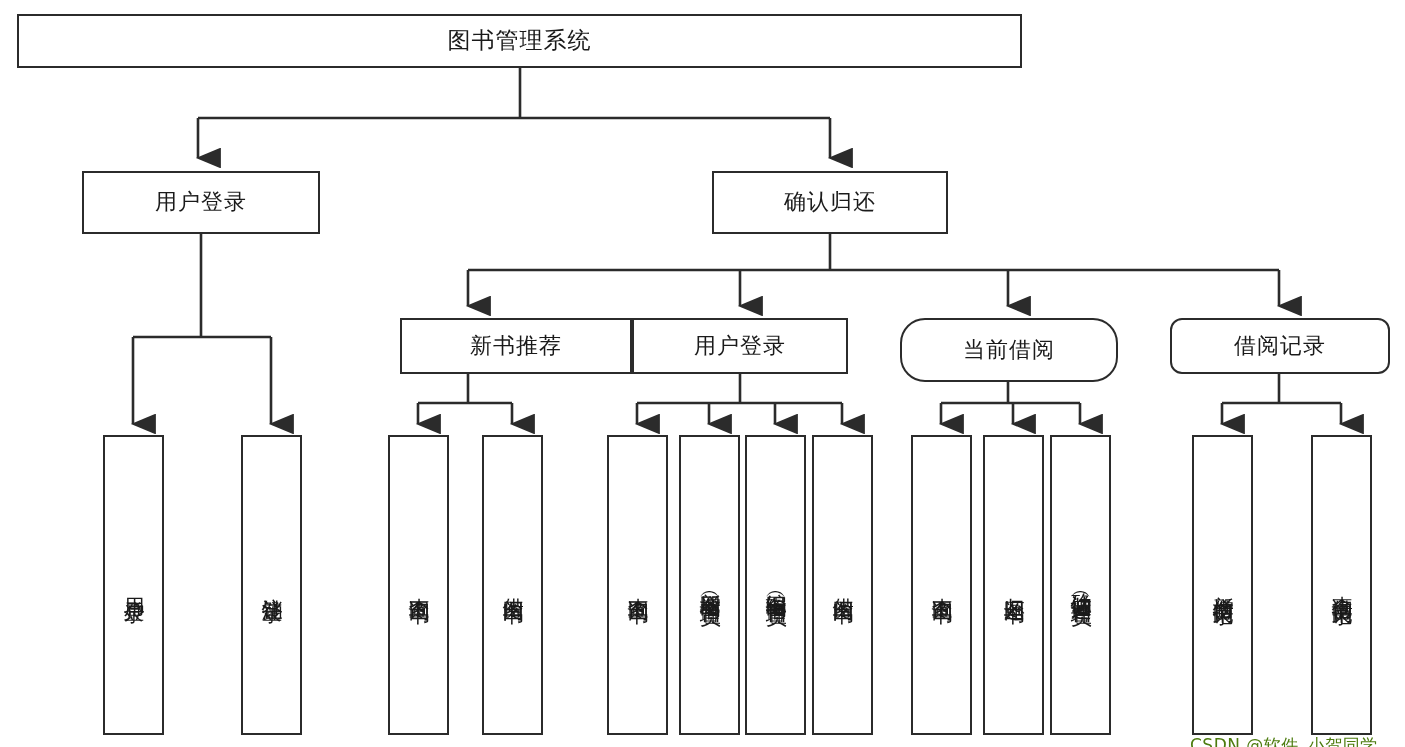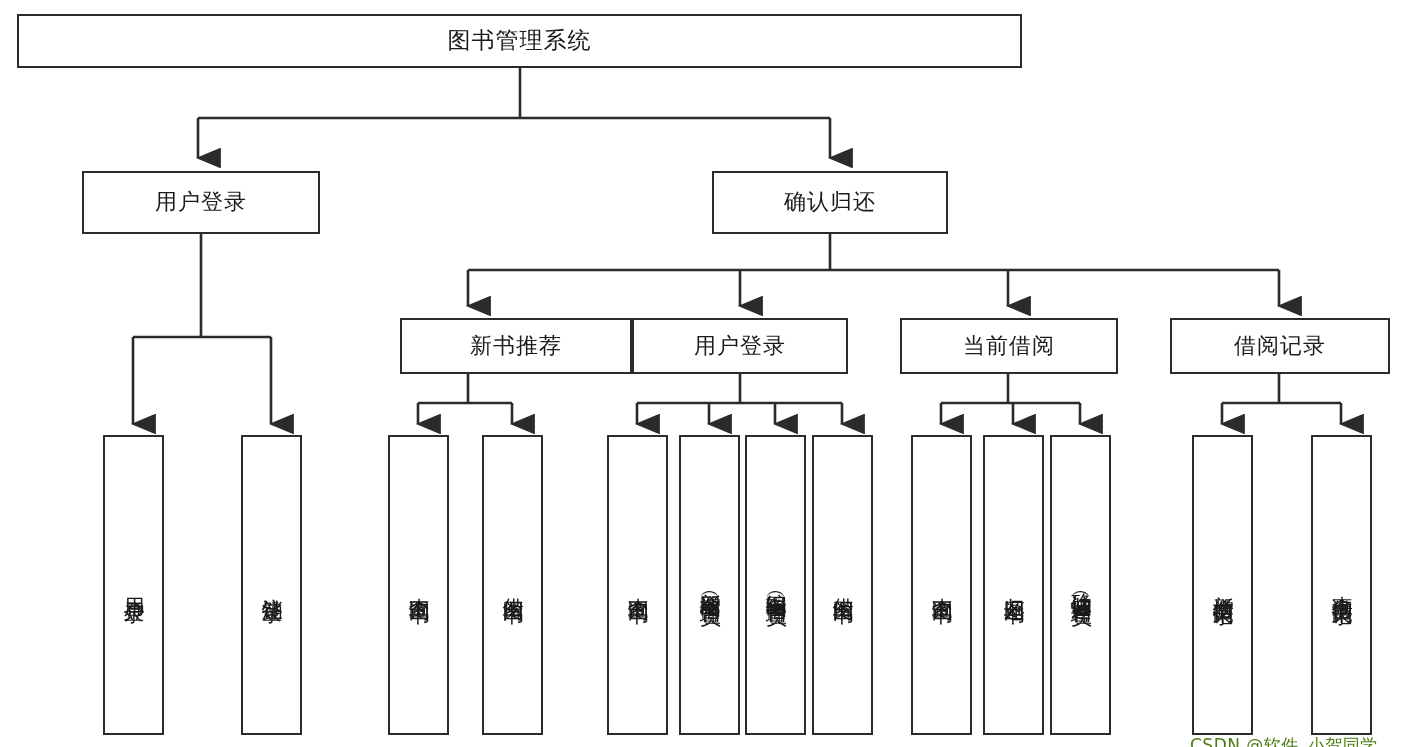--- a/index.html
+++ b/index.html
@@ -137,24 +137,24 @@
   <div class="node horiz" style="left:712px; top:171px; width:236px; height:63px;">
     <span>确认归还</span>
   </div>
 
   <div class="node horiz" style="left:376px; top:318px; width:232px; height:56px;margin-left:24px;">
     <span>新书推荐</span>
   </div>
   <div class="node horiz" style="left:632px; top:318px; width:216px; height:56px;">
     <span>用户登录</span>
   </div>
-  <div class="node horiz" style="left:900px; top:318px; width:218px; height:56px;">
+  <div class="node horiz" style="left:900px; top:318px; width:218px; height:64px;border-radius:25px;">
     <span>当前借阅</span>
   </div>
-  <div class="node horiz" style="left:1170px; top:318px; width:220px; height:56px;">
+  <div class="node horiz" style="left:1170px; top:318px; width:220px; height:56px;border-radius:12px;">
     <span>借阅记录</span>
   </div>
 
   <div class="node leaf" style="left:103px; top:435px; width:61px; height:300px;">
     <span class="vtext">用户登录</span>
   </div>
   <div class="node leaf" style="left:241px; top:435px; width:61px; height:300px;">
     <span class="vtext">注销登录</span>
   </div>
 

